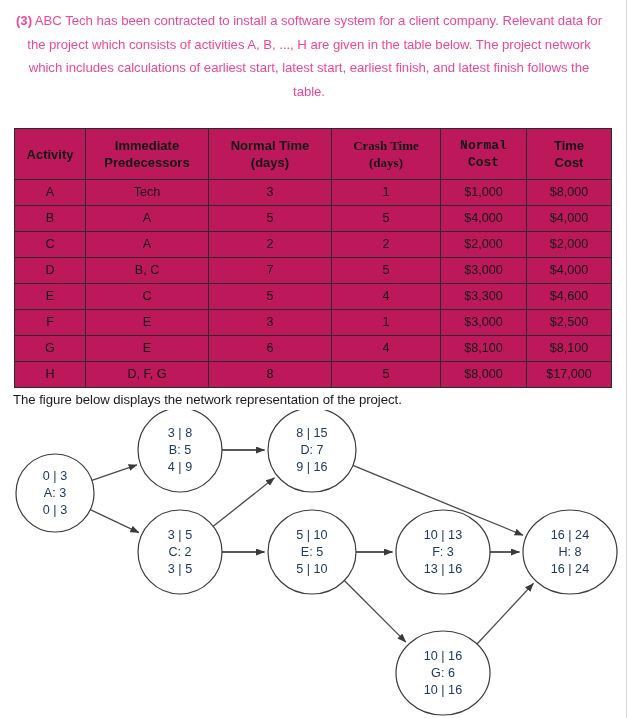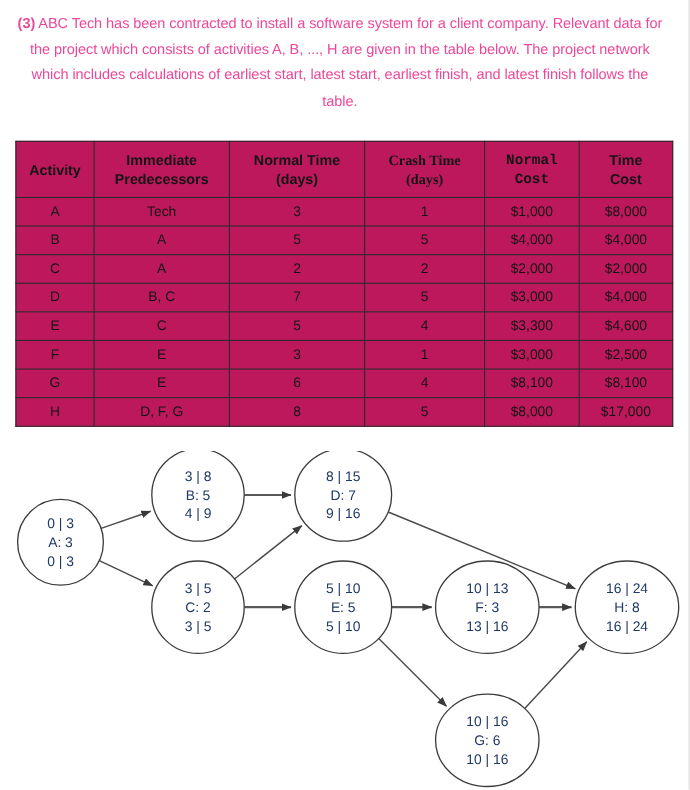--- a/index.html
+++ b/index.html
@@ -212,20 +212,21 @@
             <td>D, F, G</td>
             <td>8</td>
             <td>5</td>
             <td>$8,000</td>
             <td>$17,000</td>
           </tr>
         </tbody>
     </table>
   </div>
 
+  <div class="fig-caption">The figure below displays the network representation of the project.</div>
 
   <svg id="network" viewBox="0 0 627 308">
     <defs>
       <marker id="arrowhead" markerWidth="9" markerHeight="7" refX="8.5" refY="3.5" orient="auto" markerUnits="userSpaceOnUse">
         <polygon points="0 0, 9 3.5, 0 7" fill="#3a3a3a"></polygon>
       </marker>
     </defs>
     <g id="edge-layer">
         <line x1="91.88" y1="70.31" x2="136.97" y2="54.80" class="edge-line" marker-end="url(#arrowhead)"></line>
         <line x1="90.27" y1="99.65" x2="138.85" y2="122.58" class="edge-line" marker-end="url(#arrowhead)"></line>

